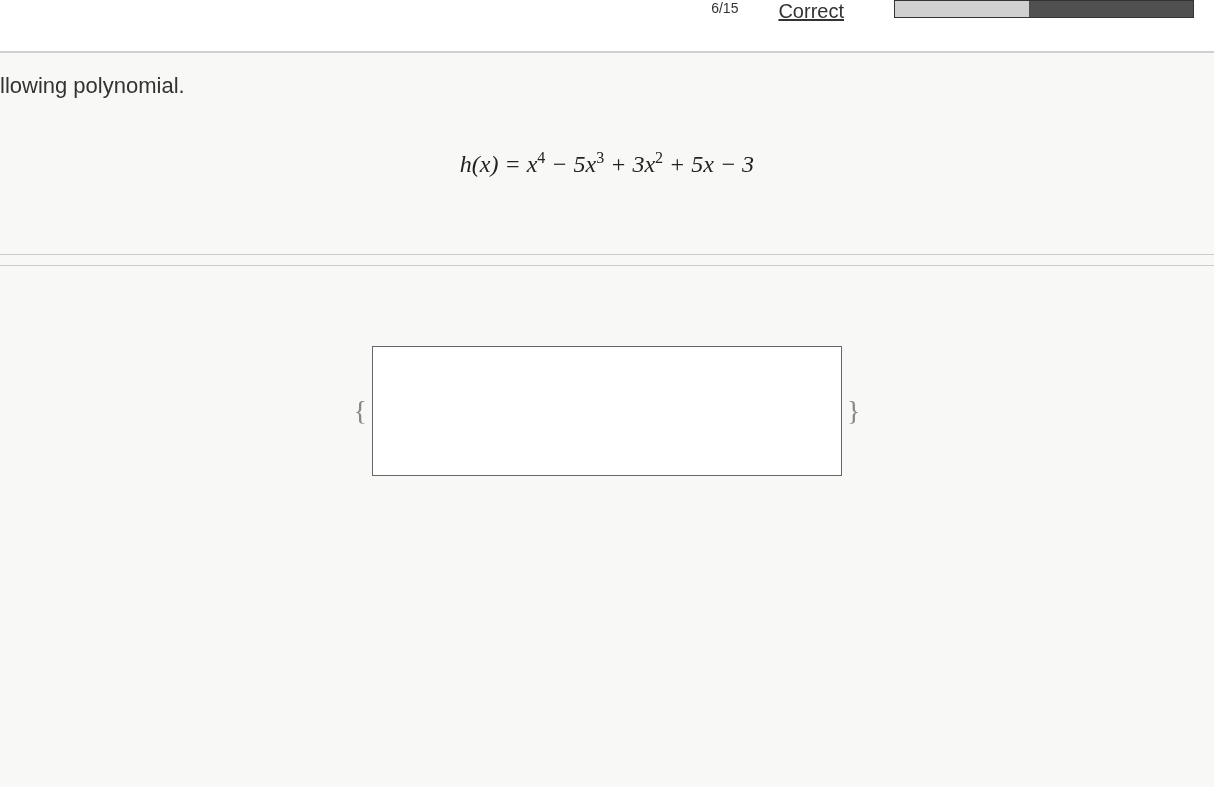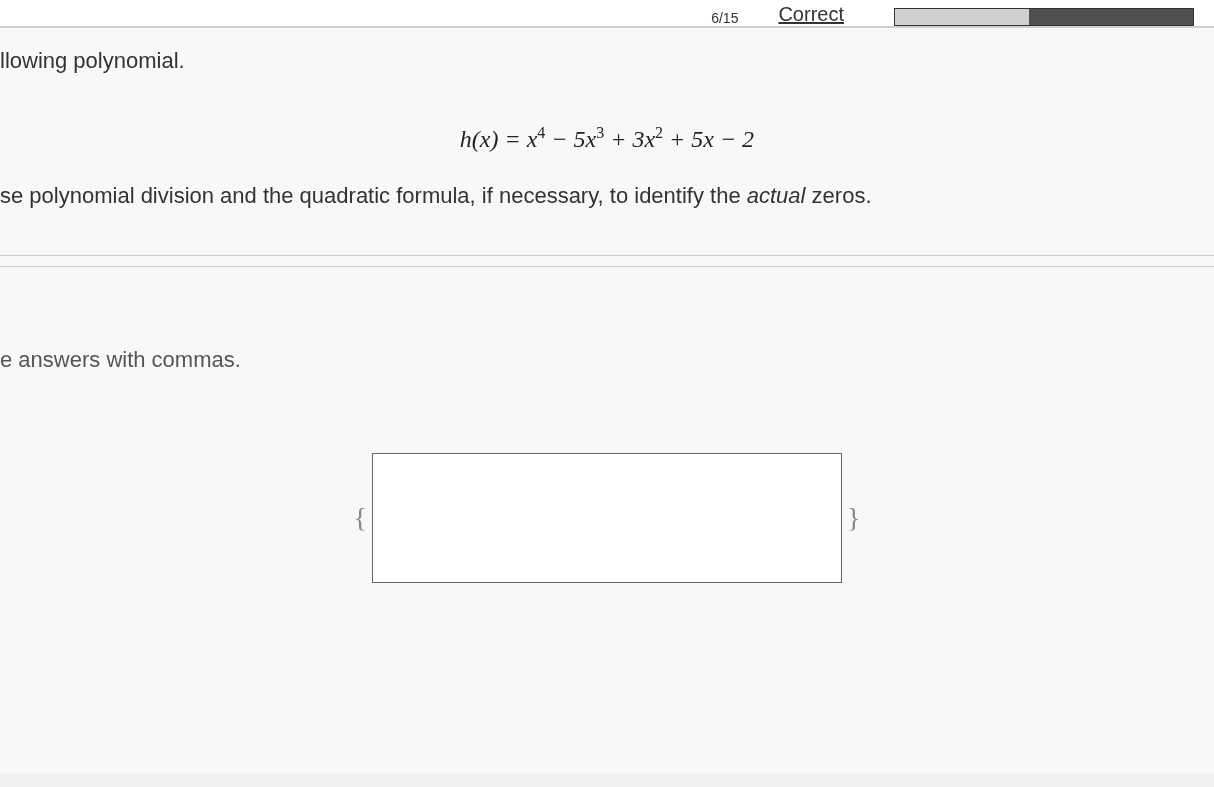--- a/index.html
+++ b/index.html
@@ -10,25 +10,25 @@
     body {
       font-family: 'Segoe UI', Arial, sans-serif;
       background: #f0f0f0;
       width: 1214px;
       height: 787px;
       overflow: hidden;
       position: relative;
     }
     .top-bar {
       width: 100%;
-      height: 28px;
+      height: 53px;
       background: #ffffff;
       border-bottom: 2px solid #d0d0d0;
       display: flex;
-      align-items: flex-end;
+      align-items: flex-start;
       justify-content: flex-end;
       padding: 0 20px;
       gap: 20px;
     }
     .page-indicator {
       font-size: 14px;
       color: #333;
       margin-right: 20px;
     }
     .correct-label {
@@ -126,28 +126,24 @@
   <span class="correct-label">Correct</span>
   <div class="progress-bar">
     <div class="progress-fill"></div>
   </div>
 </div>
 
 <div class="content-area">
   <div class="question-section">
     <div class="prompt-text-1">llowing polynomial.</div>
     <div class="equation">
-      <span>h(x) = </span><span>x</span><sup>4</sup><span> − 5x</span><sup>3</sup><span> + 3x</span><sup>2</sup><span> + 5x − 2</span>
-    </div>
-    <div class="prompt-text-2">
-      <span>se polynomial division and the quadratic formula, if necessary, to identify the </span><span class="italic">actual</span><span> zeros.</span>
+      <span>h(x) = </span><span>x</span><sup>4</sup><span> − 5x</span><sup>3</sup><span> + 3x</span><sup>2</sup><span> + 5x − 3</span>
     </div>
   </div>
 
   <div class="answer-section">
-    <div class="answer-hint">e answers with commas.</div>
     <div class="input-container">
       <span class="brace">{</span>
       <input type="text" class="answer-input" value="" style="">
       <span class="brace">}</span>
     </div>
   </div>
 </div>
 
 </body></html>

